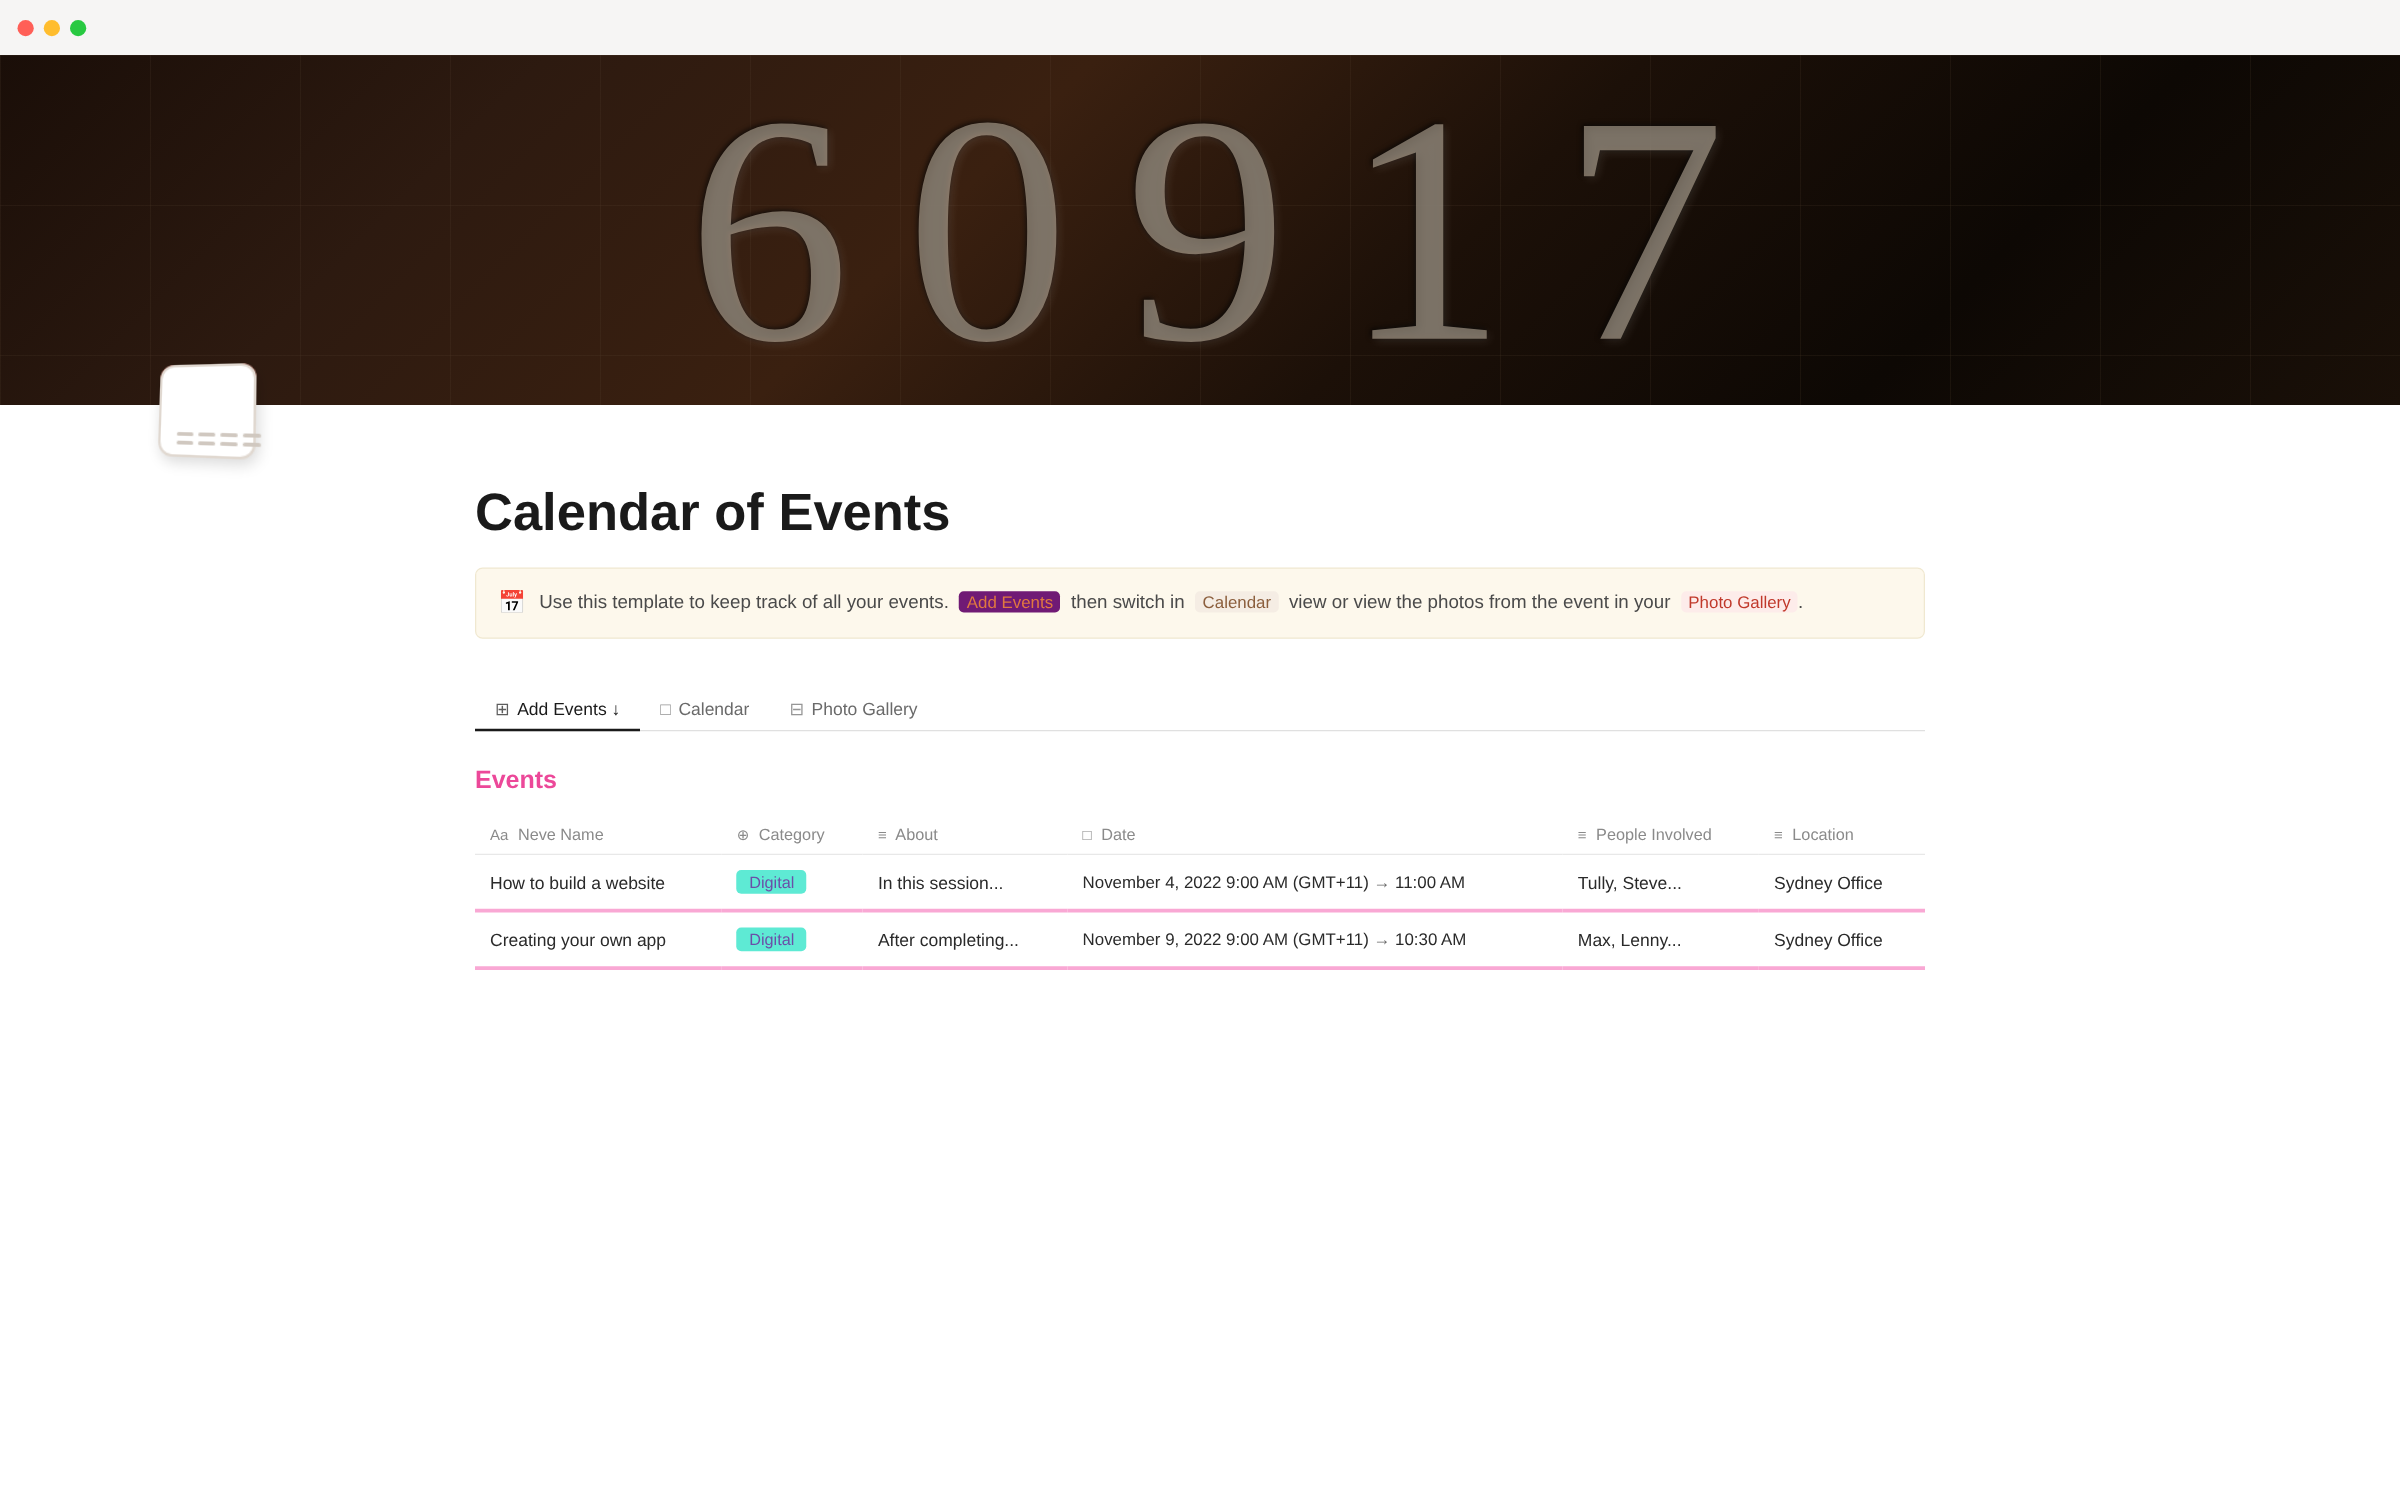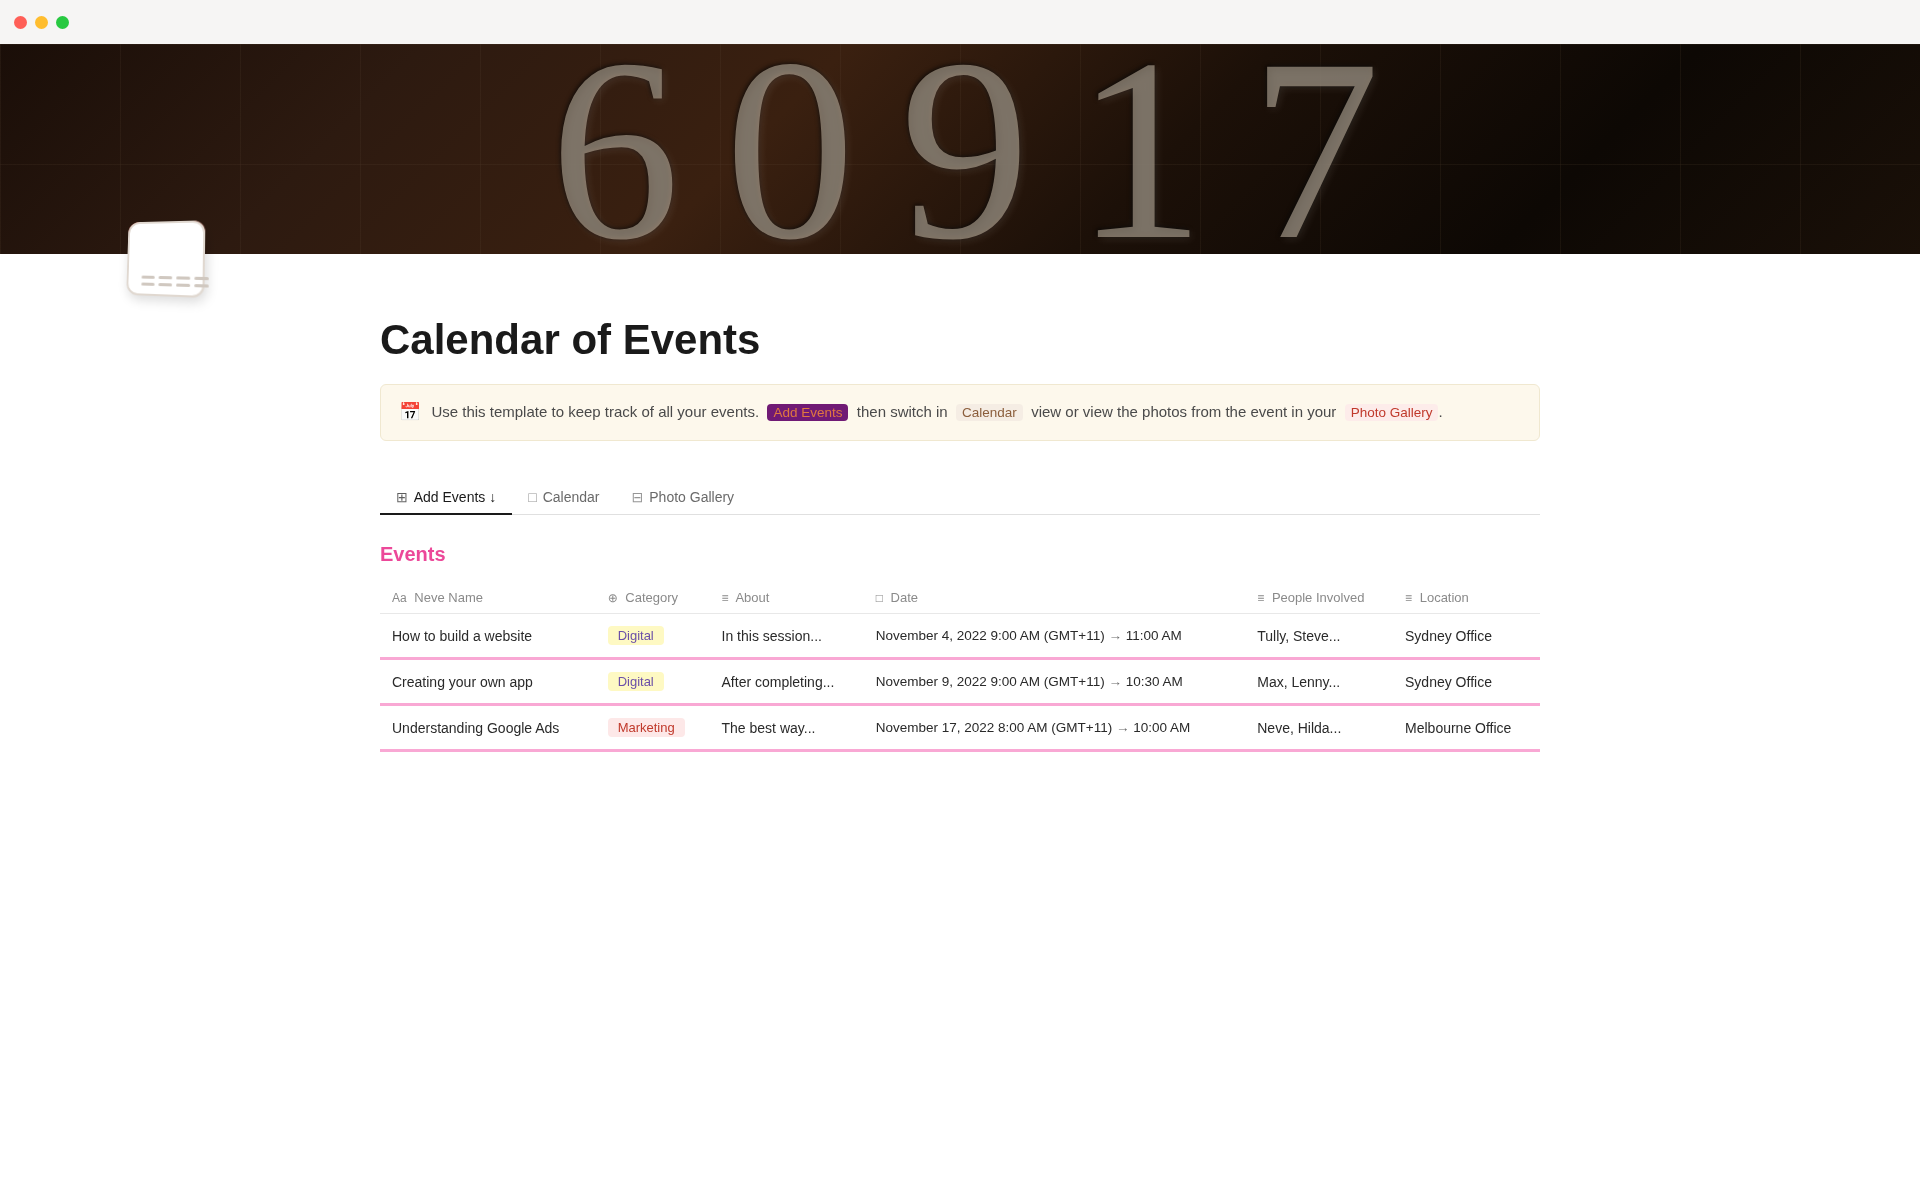--- a/index.html
+++ b/index.html
@@ -26,21 +26,21 @@
       height: 13px;
       border-radius: 50%;
     }
     .dot-red { background: #ff5f57; }
     .dot-yellow { background: #ffbd2e; }
     .dot-green { background: #28c941; }
 
     
     .hero {
       width: 100%;
-      height: 210px;
+      height: 280px;
       background: linear-gradient(135deg, #1a0e08 0%, #2d1a10 20%, #3a2010 40%, #1c1008 60%, #0d0804 80%, #1a1008 100%);
       position: relative;
       overflow: hidden;
       display: flex;
       align-items: center;
       justify-content: center;
     }
     .hero-numbers {
       position: absolute;
       inset: 0;
@@ -249,21 +249,21 @@
       color: #2a2a2a;
     }
 
     .badge {
       display: inline-block;
       padding: 2px 10px;
       border-radius: 4px;
       font-size: 13px;
     }
     .badge-digital {
-      background: #fef9c3;
+      background: #5eead4;
       color: #6b4fa8;
     }
     .badge-marketing {
       background: #fde8e8;
       color: #c0392b;
     }
 
     .date-cell {
       color: #2a2a2a;
       font-size: 13.5px;
@@ -381,24 +381,16 @@
     <td>Sydney Office</td>
   </tr>
         <tr>
     <td>Creating your own app</td>
     <td><span class="badge badge-digital">Digital</span></td>
     <td>After completing...</td>
     <td class="date-cell">November 9, 2022 9:00 AM (GMT+11) <span class="date-arrow">→</span> 10:30 AM</td>
     <td>Max, Lenny...</td>
     <td>Sydney Office</td>
   </tr>
-        <tr>
-    <td>Understanding Google Ads</td>
-    <td><span class="badge badge-marketing">Marketing</span></td>
-    <td>The best way...</td>
-    <td class="date-cell">November 17, 2022 8:00 AM (GMT+11) <span class="date-arrow">→</span> 10:00 AM</td>
-    <td>Neve, Hilda...</td>
-    <td>Melbourne Office</td>
-  </tr>
       </tbody>
   </table>
 
 </div>
 
 </body></html>

